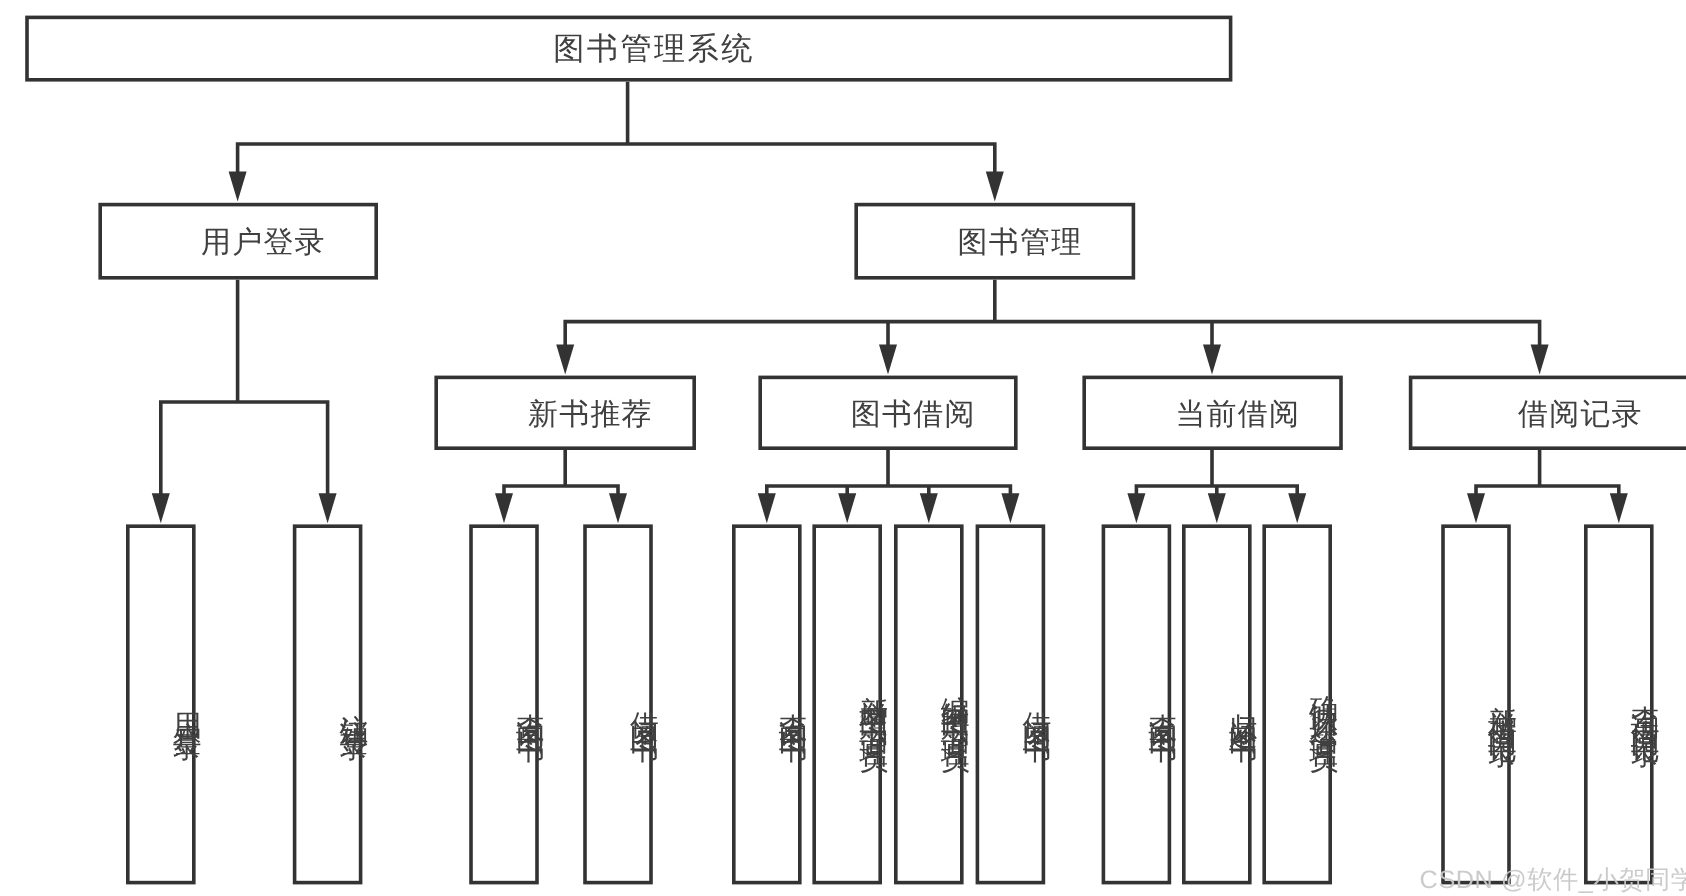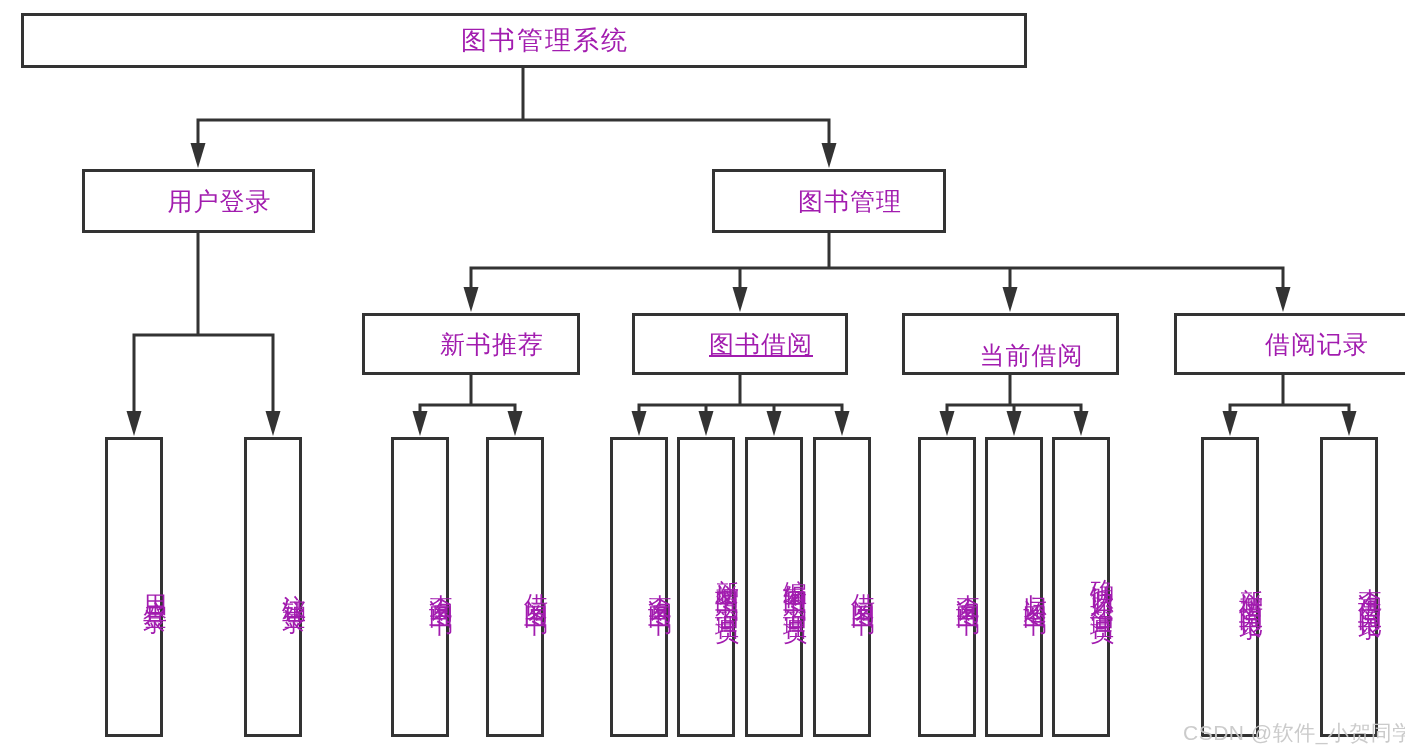--- a/index.html
+++ b/index.html
@@ -12,21 +12,21 @@
   }
   #connectors{position:absolute;left:0;top:0;width:1405px;height:747px;}
   .node{
     position:absolute;
     box-sizing:border-box;
     background:#ffffff;
     border:3px solid #333333;
     display:flex;
     align-items:center;
     justify-content:center;
-    color:#a21caf;
+    color:#404040;
     padding-left:42px;
   }
   .node.h-label{font-size:25px;letter-spacing:1px;}
   .node.root-label{font-size:26px;letter-spacing:2px;}
   .node.v-label{font-size:24px;}
   .v-text{
     writing-mode:vertical-rl;
     text-orientation:mixed;
     letter-spacing:6px;
     line-height:1;
@@ -87,24 +87,24 @@
   <div class="node h-label" style="left:82px;top:169px;width:233px;height:64px;">
     <span>用户登录</span>
   </div>
   <div class="node h-label" style="left:362px;top:313px;width:218px;height:62px;">
     <span>新书推荐</span>
   </div>
 
   <div class="node h-label" style="left:712px;top:169px;width:234px;height:64px;">
     <span>图书管理</span>
   </div>
-  <div class="node h-label" style="left:632px;top:313px;width:216px;height:62px;text-decoration:underline;">
+  <div class="node h-label" style="left:632px;top:313px;width:216px;height:62px;">
     <span>图书借阅</span>
   </div>
-  <div class="node h-label" style="left:902px;top:313px;width:217px;height:62px;align-items:flex-end;">
+  <div class="node h-label" style="left:902px;top:313px;width:217px;height:62px;">
     <span>当前借阅</span>
   </div>
   <div class="node h-label" style="left:1174px;top:313px;width:244px;height:62px;">
     <span>借阅记录</span>
   </div>
 
   <div class="node v-label" style="left:105px;top:437px;width:58px;height:300px;">
     <span class="v-text">用户登录</span>
   </div>
   <div class="node v-label" style="left:244px;top:437px;width:58px;height:300px;">

